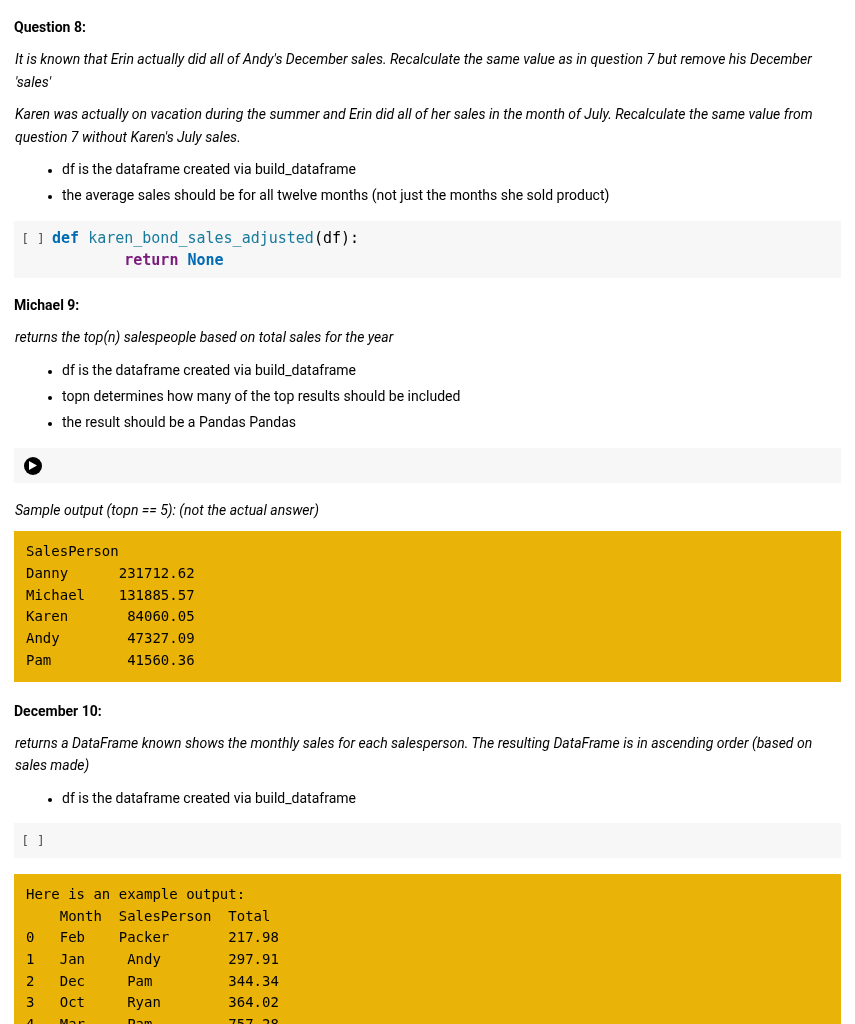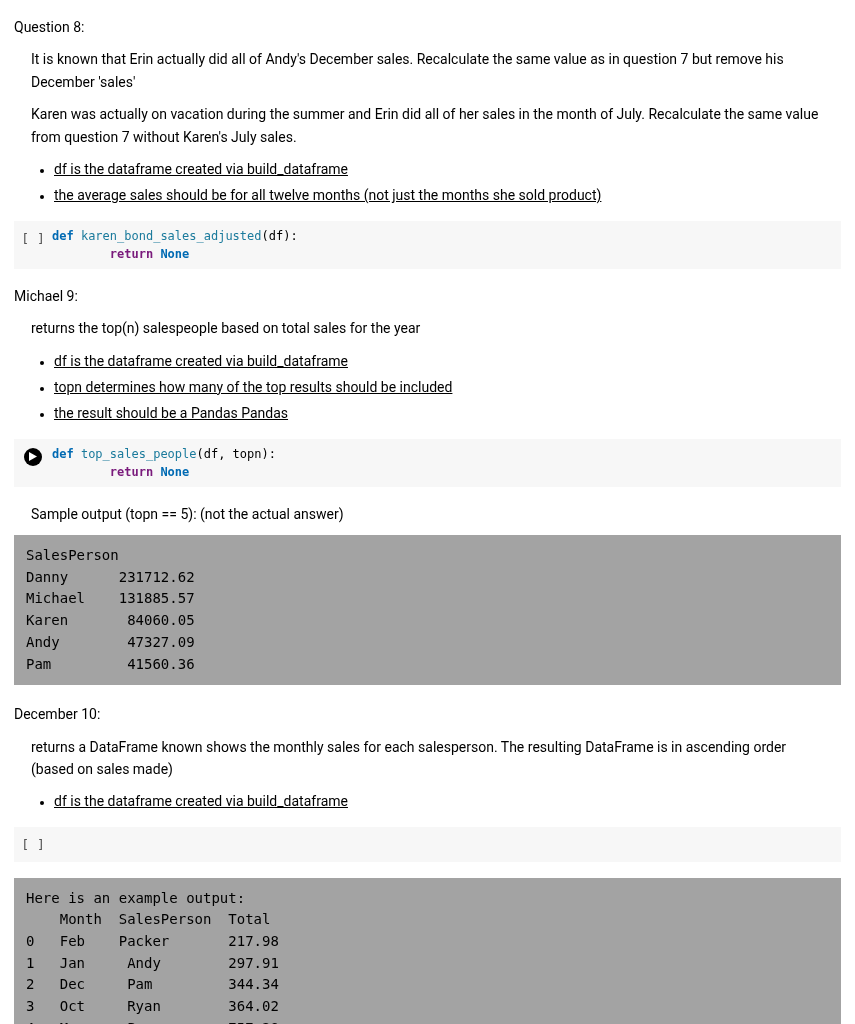--- a/index.html
+++ b/index.html
@@ -6,24 +6,24 @@
   body {
     margin: 0;
     padding: 10px 14px;
     font-family: -apple-system, BlinkMacSystemFont, "Segoe UI", Roboto, Arial, sans-serif;
     font-size: 14px;
     color: #000;
     line-height: 1.6;
     width: 855px;
     background: #fff;
   }
-  .q-title { font-weight: 400; font-size: 14px; margin: 6px 0 10px 0; }
-  p { margin: 10px 17px; }
+  .q-title { font-weight: 700; font-size: 14px; margin: 6px 0 10px 0; }
+  p { margin: 10px 1px; font-style: italic; }
   ul { margin: 10px 0 14px 0; padding-left: 32px; }
-  li { margin: 4px 8px; text-decoration: underline; }
+  li { margin: 4px 16px; }
   li::marker { font-size: 12px; }
   .code-cell {
     display: flex;
     align-items: flex-start;
     background: #f7f7f7;
     margin: 8px 0 16px 0;
     padding: 6px 0;
   }
   .gutter {
     width: 38px;
@@ -39,26 +39,26 @@
     width: 18px; height: 18px;
     border-radius: 50%;
     background: #000;
     align-items: center; justify-content: center;
     margin-top: 1px;
   }
   .run-icon svg { fill: #fff; }
   pre {
     margin: 0;
     font-family: "Menlo","Consolas",monospace;
-    font-size: 12px;
+    font-size: 15px;
     line-height: 1.5;
     white-space: pre;
   }
   .output-block {
-    background: #a3a3a3;
+    background: #eab308;
     padding: 10px 12px;
     margin: 10px 0 18px 0;
   }
   .output-block pre { font-size: 14px; line-height: 1.55; }
   .kw-def { color: #006ab3; font-weight: 700; }
   .fn-name { color: #1a7a9c; }
   .param { color: #000; }
   .kw-return { color: #7a1b7c; font-weight: 700; }
   .none-lit { color: #006ab3; font-weight: 700; }
 </style>
@@ -86,22 +86,20 @@
   <li>the result should be a Pandas Pandas</li>
 </ul>
 <div class="code-cell">
   <div class="gutter">
     <span class="run-icon">
       <svg width="8" height="9" viewBox="0 0 8 9">
           <polygon points="0,0 8,4.5 0,9"></polygon>
         </svg>
     </span>
   </div>
-  <pre><span class="kw-def">def </span><span class="fn-name">top_sales_people</span><span class="param">(df, topn):</span>
-<span>        </span><span class="kw-return">return </span><span class="none-lit">None</span></pre>
 </div>
 <p>Sample output (topn == 5): (not the actual answer)</p>
 <div class="output-block">
   <pre>SalesPerson
 Danny      231712.62
 Michael    131885.57
 Karen       84060.05
 Andy        47327.09
 Pam         41560.36</pre>
 </div>

